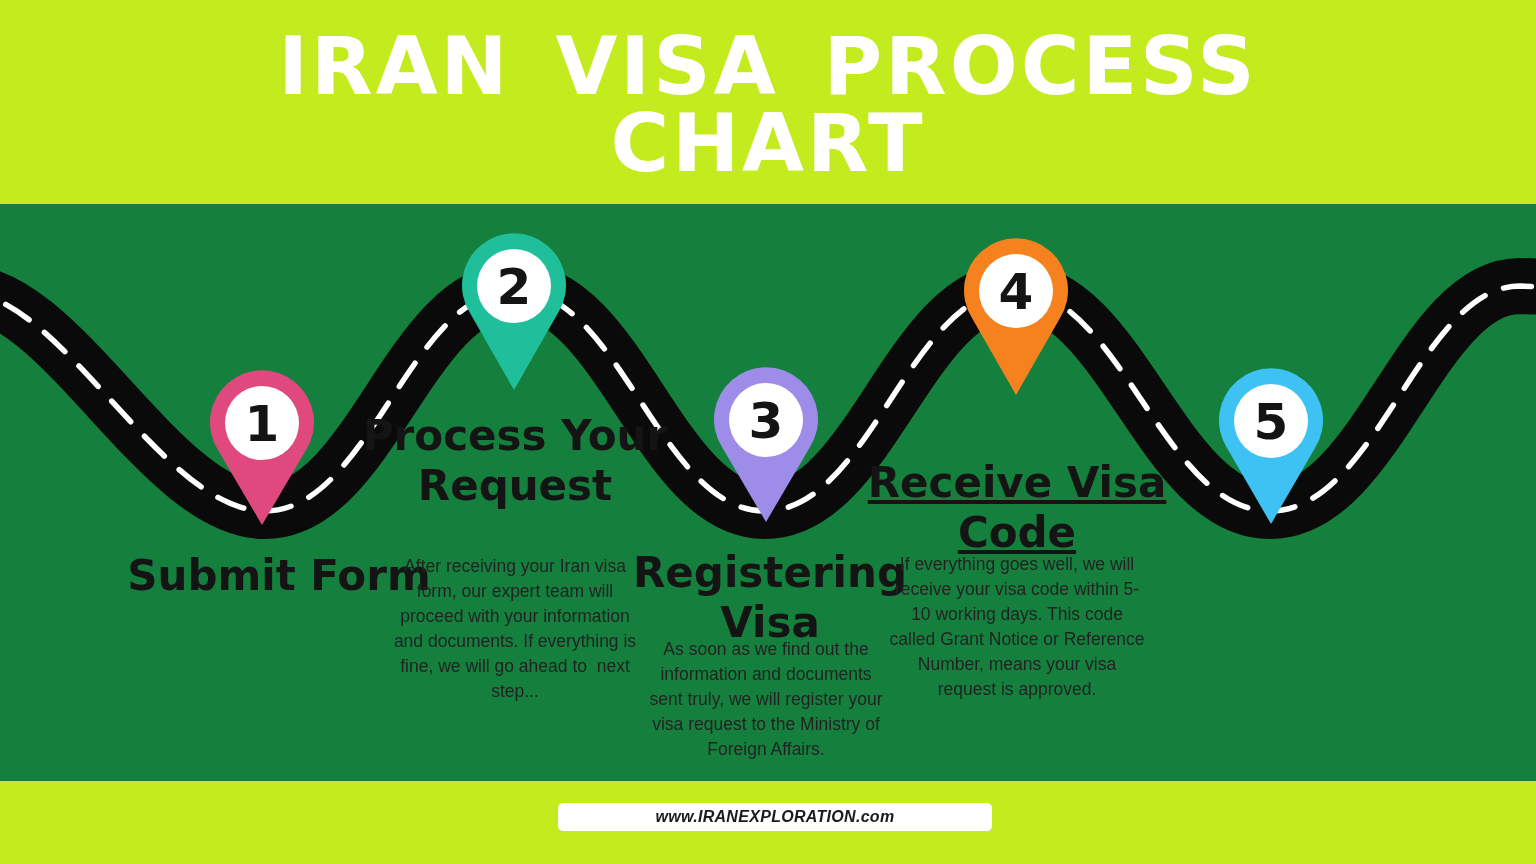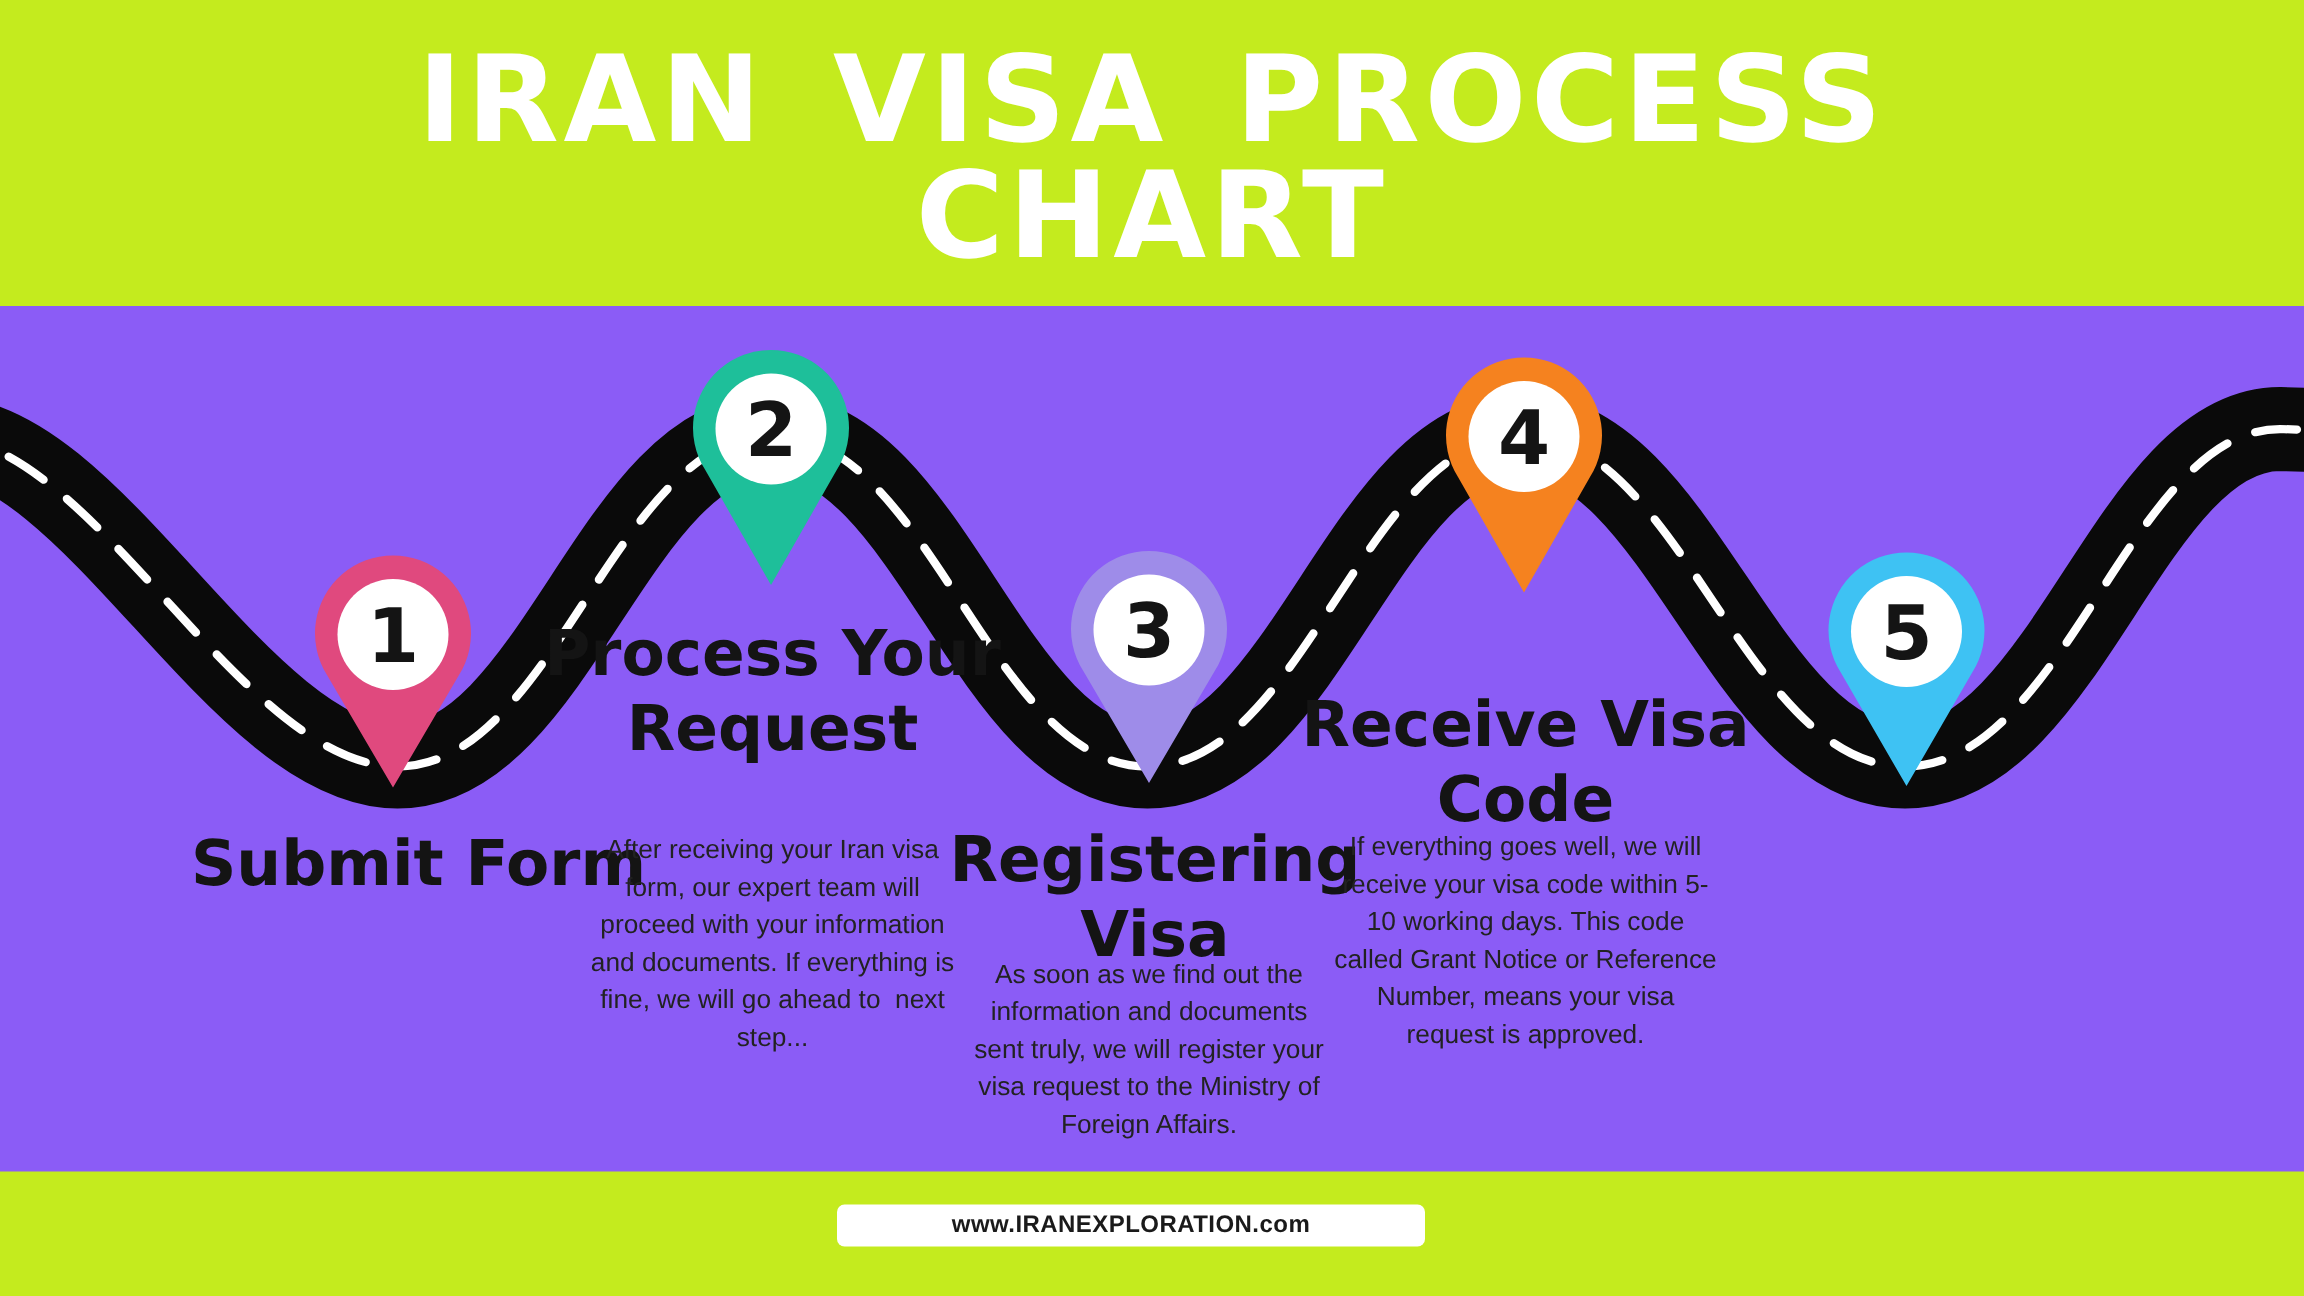--- a/index.html
+++ b/index.html
@@ -1,18 +1,18 @@
 <!DOCTYPE html>
 <html><head>
 <meta charset="utf-8">
 <style>
   html,body { margin:0; padding:0; background:#ffffff; }
   .canvas {
     position:relative; width:1536px; height:864px; overflow:hidden;
-    background:#8b5cf6; font-family:"Liberation Sans", sans-serif;
+    background:#15803d; font-family:"Liberation Sans", sans-serif;
   }
   .band-top {
     position:absolute; left:0; top:0; width:1536px; height:204px;
     background:#c4eb1e;
   }
   .band-bottom {
     position:absolute; left:0; top:781px; width:1536px; height:83px;
     background:#c4eb1e;
   }
   .header-title {
@@ -30,32 +30,32 @@
   .step-title {
     position:absolute; width:320px; text-align:center; color:#141414;
     font-family:"DejaVu Sans", sans-serif; font-weight:800;
     font-size:42px; line-height:50px; white-space:pre-line;
   }
   .step-desc {
     position:absolute; width:280px; text-align:center; color:#222222;
     font-size:17.5px; line-height:25px; white-space:pre-wrap;margin-top:28px;
   }
   .url-pill {
-    position:absolute; left:558px; top:803px; width:392px; height:28px;
+    position:absolute; left:558px; top:803px; width:434px; height:28px;
     background:#ffffff; border-radius:5px;
-    display:flex; align-items:center; justify-content:center;
+    display:flex; align-items:center; justify-content:center;font-style:italic;
   }
   .url-text {
     font-weight:bold; font-size:16px; letter-spacing:0.3px; color:#1a1a1a;
   }
   
   .t1 { left:119px; top:551px; }
   .t2 { left:355px; top:411px; }
   .t3 { left:610px; top:548px; }
-  .t4 { left:857px; top:458px; }
+  .t4 { left:857px; top:458px;text-decoration:underline; }
   .t5 { left:1126px; top:548px; }
   .d1 { left:123px; top:614px; }
   .d2 { left:375px; top:526px; }
   .d3 { left:626px; top:609px; }
   .d4 { left:877px; top:524px; }
   .d5 { left:1137px; top:609px; }
 </style>
 </head>
 <body>
 

